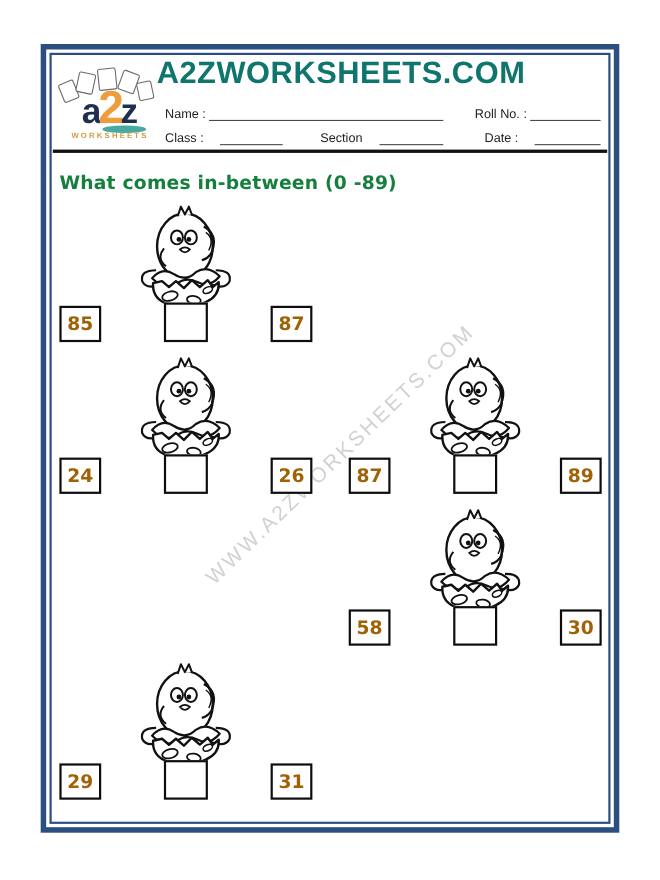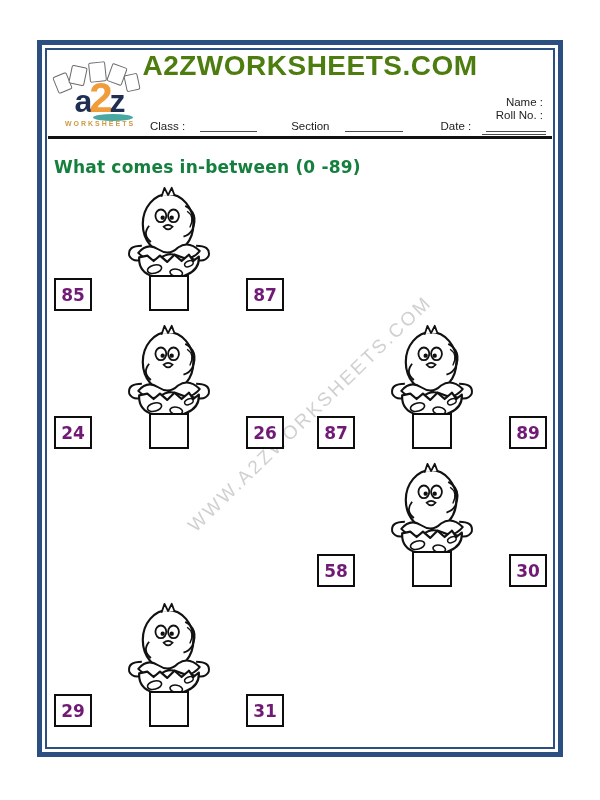--- a/index.html
+++ b/index.html
@@ -8,42 +8,42 @@
   .stage { position:relative; width:600px; height:800px; background:#ffffff; overflow:hidden; }
 
   
   .frame-outer { position:absolute; left:37px; top:40px; width:526px; height:717px;
                  border:5px solid #2c4f82; }
   .frame-inner { position:absolute; left:45px; top:48px; width:510px; height:701px;
                  border:2px solid #2c4f82; }
 
   
   .site-title { position:absolute; left:110px; top:50px; width:400px; text-align:center;
-                font-size:28px; font-weight:800; letter-spacing:.5px; color:#4d7c0f; z-index:3; }
+                font-size:28px; font-weight:800; letter-spacing:.5px; color:#0f766e; z-index:3; }
 
   .logo { position:absolute; left:53px; top:62px; width:94px; height:74px; z-index:3; }
   .paper { position:absolute; background:#fff; border:1.5px solid #6b6b6b; border-radius:2px; }
   .p1 { left:2px;  top:12px; width:15px; height:18px; transform:rotate(-22deg); }
   .p2 { left:17px; top:4px;  width:16px; height:19px; transform:rotate(12deg); }
   .p3 { left:36px; top:0px;  width:17px; height:20px; transform:rotate(-6deg); }
   .p4 { left:56px; top:3px;  width:16px; height:19px; transform:rotate(20deg); }
   .p5 { left:72px; top:12px; width:14px; height:17px; transform:rotate(-12deg); }
   .logo-swoosh { position:absolute; left:40px; top:52px; width:40px; height:7px;
                  background:#49a8a2; border-radius:50%; }
   .logo-text { position:absolute; left:0; top:14px; width:100%; text-align:center;
                font-weight:800; line-height:44px; }
   .logo-text .la { font-size:32px; color:#1e2f52; }
   .logo-text .l2 { font-size:42px; color:#f09c3a; margin:0 -3px; }
   .logo-text .lz { font-size:32px; color:#1e2f52; }
   .logo-caption { position:absolute; left:0; top:58px; width:100%; text-align:center;
                   font-size:7px; font-weight:700; letter-spacing:2px; color:#cf9a43; }
 
   .field-row { position:absolute; left:150px; width:396px; display:flex; align-items:flex-end;
                font-size:11.5px; color:#222; z-index:3; }
-  .row-a { top:96px;flex-direction:column; }
+  .row-a { top:96px; }
   .row-b { top:118px;gap:12px; }
   .field-label { white-space:nowrap; padding-right:3px; }
   .field-line { border-bottom:1.2px solid #4a4a4a; height:14px; display:inline-block; }
   .name-line { flex:1; margin-right:29px; }
   .roll-line { width:64px; }
   .class-line { width:57px; margin-right:22px; }
   .section-line { width:58px; margin-right:26px; }
   .date-line { flex:1; }
 
   .header-rule { position:absolute; left:48px; top:136px; width:504px; height:2.6px;
@@ -63,21 +63,21 @@
   .ex-row { position:absolute; left:48px; width:504px; height:125px; z-index:2; }
   .row1 { top:186px; } .row2 { top:324px; } .row3 { top:462px; } .row4 { top:602px; }
   .group { position:absolute; top:0; height:100%; width:230px; }
   .g-left { left:6px; } .g-right { left:269px; }
   .chick { position:absolute; top:0; left:50%; transform:translateX(-50%);
            width:92px; height:94px; }
   .boxes { position:absolute; bottom:0; left:0; right:0; display:flex;
            justify-content:space-between; align-items:flex-end; }
   .numbox { width:38px; height:33px; border:2.5px solid #0d0d0d; background:#fff;
             display:flex; align-items:center; justify-content:center;
-            font-size:17px; font-weight:600; color:#701a75;
+            font-size:17px; font-weight:600; color:#a16207;
             font-family:"DejaVu Sans", sans-serif; }
   .answerbox { width:40px; height:36px; border:2.5px solid #0d0d0d; background:#fff; }
 </style>
 </head>
 <body>
 
 <svg width="0" height="0" style="position:absolute" aria-hidden="true">
   <defs>
     <symbol id="chick" viewBox="0 0 100 104">
       <ellipse cx="49" cy="42" rx="28" ry="33" fill="#fff" stroke="#111" stroke-width="2.4"></ellipse>

